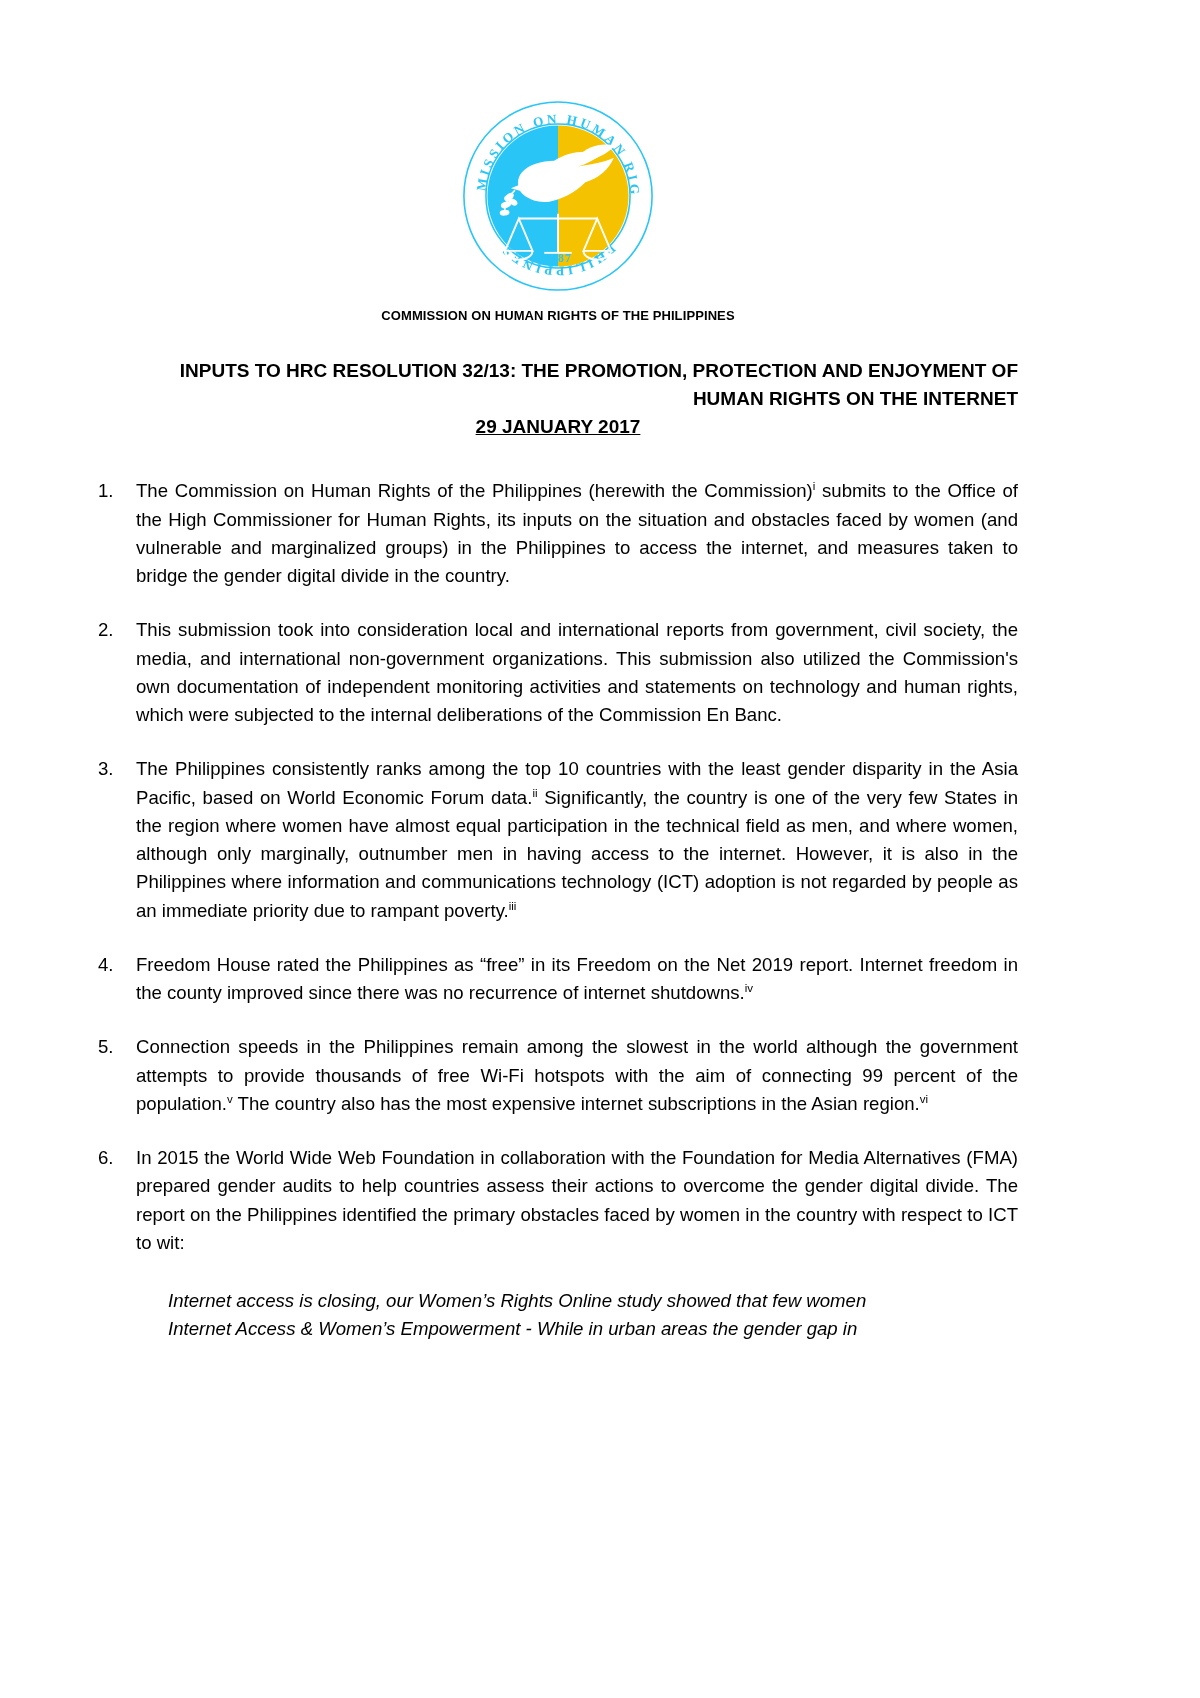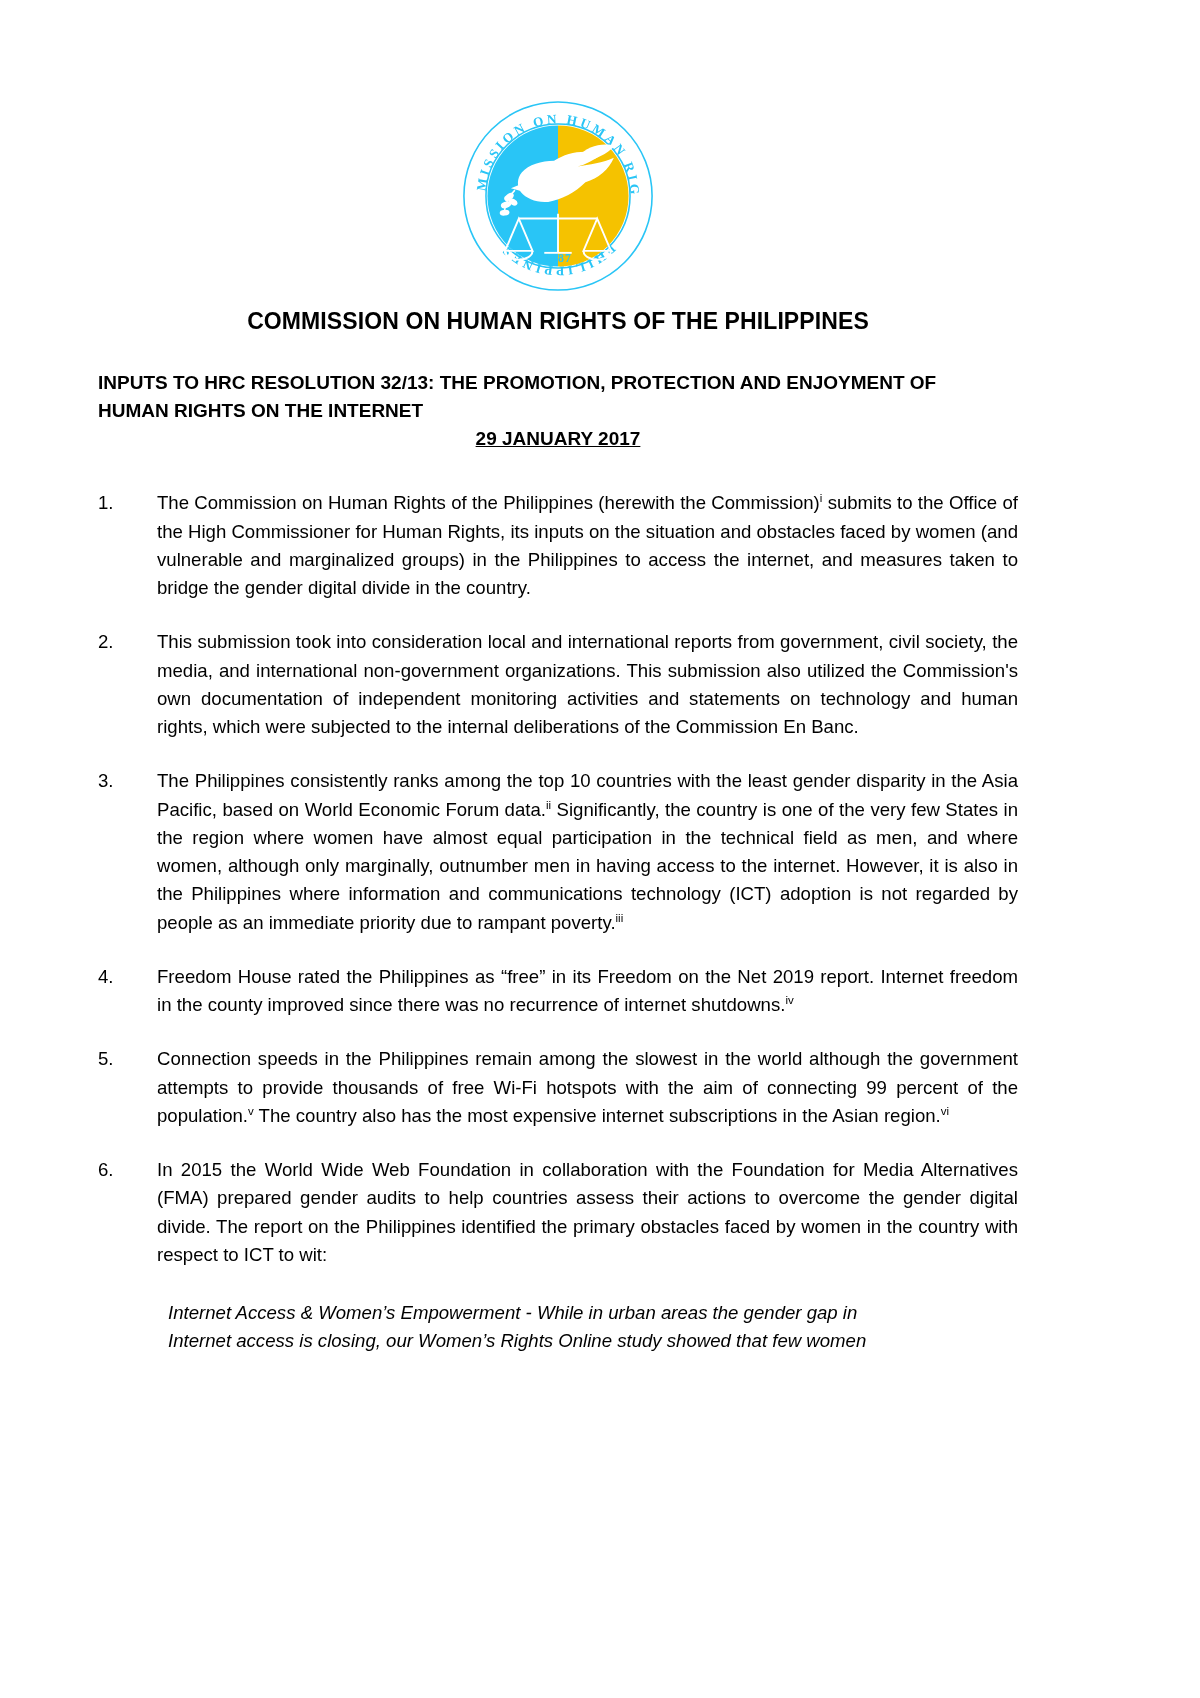--- a/index.html
+++ b/index.html
@@ -36,26 +36,26 @@
   .logo {
     width: 196px;
     height: 196px;
     display: block;
   }
 
   
   .org-title {
     text-align: center;
     font-weight: bold;
-    font-size: 23px;
+    font-size: 13px;
     letter-spacing: 0.1px;
     margin-top: 14px;
   }
   .doc-title {
-    text-align: left;
+    text-align: right;
     font-weight: bold;
     font-size: 19px;
     line-height: 1.48;
     margin-top: 34px;
   }
   .doc-date {
     text-align: center;
     font-weight: bold;
     font-size: 19px;
     line-height: 1.48;
@@ -74,21 +74,20 @@
   .para .num {
     flex: 0 0 auto;
     width: 38px;
     text-align: left;
     white-space: nowrap;
   }
   .para .txt {
     flex: 1 1 auto;
     text-align: justify;
     hyphens: none;
-    margin-left: 21px;
   }
   .para.first { margin-top: 36px; }
 
   .section-heading {
     font-weight: bold;
     font-size: 18.8px;
     line-height: 1.5;
     margin-top: 34px;
   }
 
@@ -210,18 +209,18 @@
       <div class="num">5.</div>
       <div class="txt"><span>Connection speeds in the Philippines remain among the slowest in the world although the government attempts to provide thousands of free Wi-Fi hotspots with the aim of connecting 99 percent of the population.</span><sup>v</sup><span> The country also has the most expensive internet subscriptions in the Asian region.</span><sup>vi</sup></div>
     </div>
 
     <div class="para">
       <div class="num">6.</div>
       <div class="txt"><span>In 2015 the World Wide Web Foundation in collaboration with the Foundation for Media Alternatives (FMA) prepared gender audits to help countries assess their actions to overcome the gender digital divide. The report on the Philippines identified the primary obstacles faced by women in the country with respect to ICT to wit:</span></div>
     </div>
 
     <div class="quote">
+      <div>Internet access is closing, our Women’s Rights Online study showed that few women</div>
       <div>Internet Access &amp; Women’s Empowerment - While in urban areas the gender gap in</div>
-      <div>Internet access is closing, our Women’s Rights Online study showed that few women</div>
     </div>
 
   </div>
 </div>
 
 </body></html>

